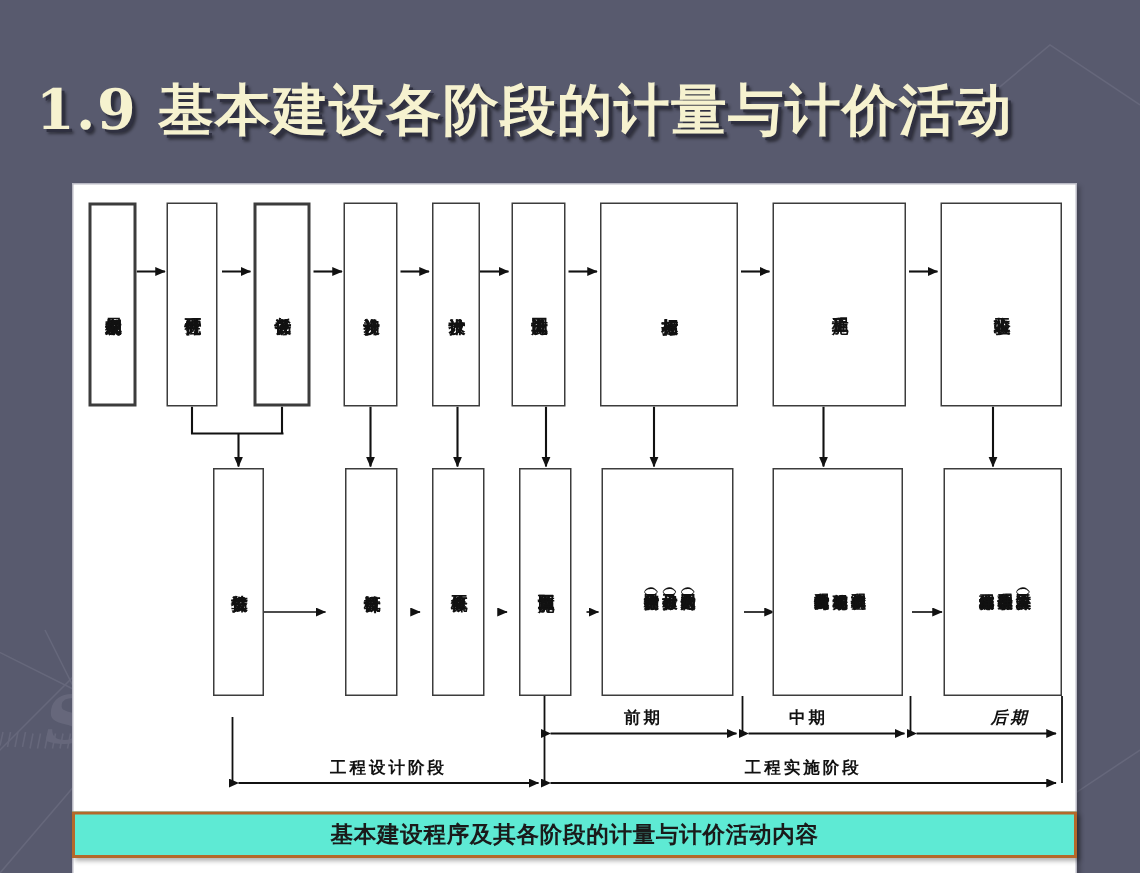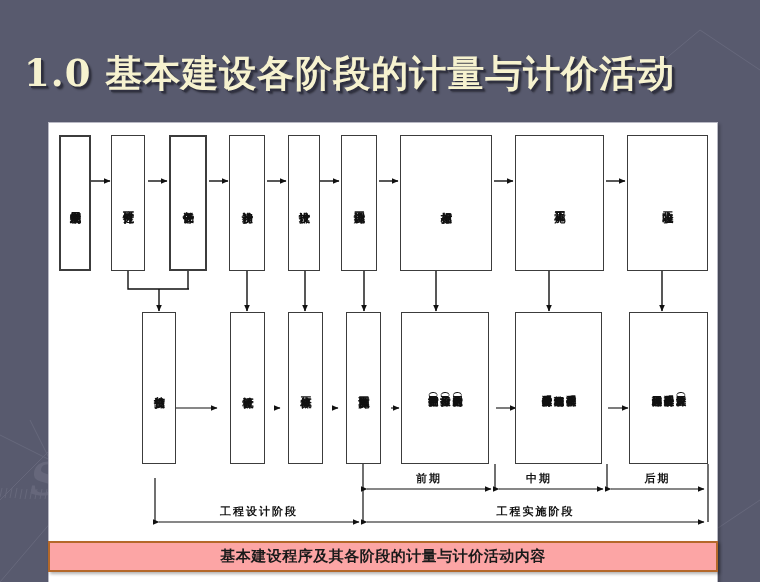--- a/index.html
+++ b/index.html
@@ -64,21 +64,21 @@
     font-family:"DejaVu Sans","Liberation Sans",sans-serif;
     font-size:11px;
     font-weight:bold;
     color:#111;
     white-space:nowrap;
     letter-spacing:2px;
     text-align:center;
   }
   #caption-bar{
     position:absolute; left:48px; top:541px; width:670px; height:31px;
-    background:#fca5a5;
+    background:#5eead4;
     border:2px solid #b4682a;
     display:flex; align-items:center; justify-content:center;
     box-shadow:2px 2px 3px rgba(0,0,0,.3);
   }
   #caption-text{
     font-family:"DejaVu Serif","Liberation Serif",serif;
     font-weight:bold;
     font-size:15px;
     color:#1a1a1a;
     letter-spacing:.5px;
@@ -98,21 +98,21 @@
   </g>
   <text x="30" y="495" font-family="DejaVu Serif, serif" font-size="44" font-style="italic" font-weight="bold" fill="#c8c8d8">S</text>
   <g stroke="#c8c8d8" stroke-width="1">
     <path d="M0 497 L2 488 M5 498 L7 488 M10 498 L12 488 M15 498 L17 488 M20 499 L22 489
              M25 499 L27 489 M30 499 L32 489 M35 499 L37 489 M40 499 L42 489 M45 499 L47 489
              M50 499 L52 489 M55 499 L57 489 M60 499 L62 489 M65 499 L67 489 M70 499 L72 489
              M75 499 L77 489 M80 499 L82 489"></path>
   </g>
 </svg>
 
-<div id="slide-title">1.0 基本建设各阶段的计量与计价活动</div>
+<div id="slide-title">1.9 基本建设各阶段的计量与计价活动</div>
 
 <div id="diagram-panel">
 
   <svg id="diagram-canvas" viewBox="0 0 670 409" xmlns="http://www.w3.org/2000/svg">
     <defs>
       <marker id="ah" markerWidth="7" markerHeight="7" refX="6.5" refY="3" orient="auto" markerUnits="userSpaceOnUse">
         <path d="M0,0 L7,3 L0,6 z" fill="#111"></path>
       </marker>
       <marker id="ahl" markerWidth="7" markerHeight="7" refX="6.5" refY="3" orient="auto" markerUnits="userSpaceOnUse">
         <path d="M0,0 L7,3 L0,6 z" fill="#111"></path>
@@ -220,21 +220,21 @@
     <span class="vtext sm">工程量的计量与价款支付</span>
   </div>
   <div class="flow-box" style="left:580px; top:189px; width:79px;  height:152px;">
     <span class="vtext sm">竣工决算（甲方）</span>
     <span class="vtext sm">工程计价争议的处理</span>
     <span class="vtext sm">竣工结算的办理</span>
   </div>
 
   <div class="bracket-label" style="left:318px; top:348px; width:124px;">前期</div>
   <div class="bracket-label" style="left:438px; top:348px; width:104px;">中期</div>
-  <div class="bracket-label" style="left:562px; top:348px; width:93px;">后期</div>
+  <div class="bracket-label" style="left:578px; top:348px; width:93px;font-style:italic;">后期</div>
 
   <div class="bracket-label" style="left:318px; top:381px; width:337px;">工程实施阶段</div>
   <div class="bracket-label" style="left:110px; top:381px; width:200px;">工程设计阶段</div>
 </div>
 
 <div id="caption-bar">
   <span id="caption-text">基本建设程序及其各阶段的计量与计价活动内容</span>
 </div>
 
 </body></html>

